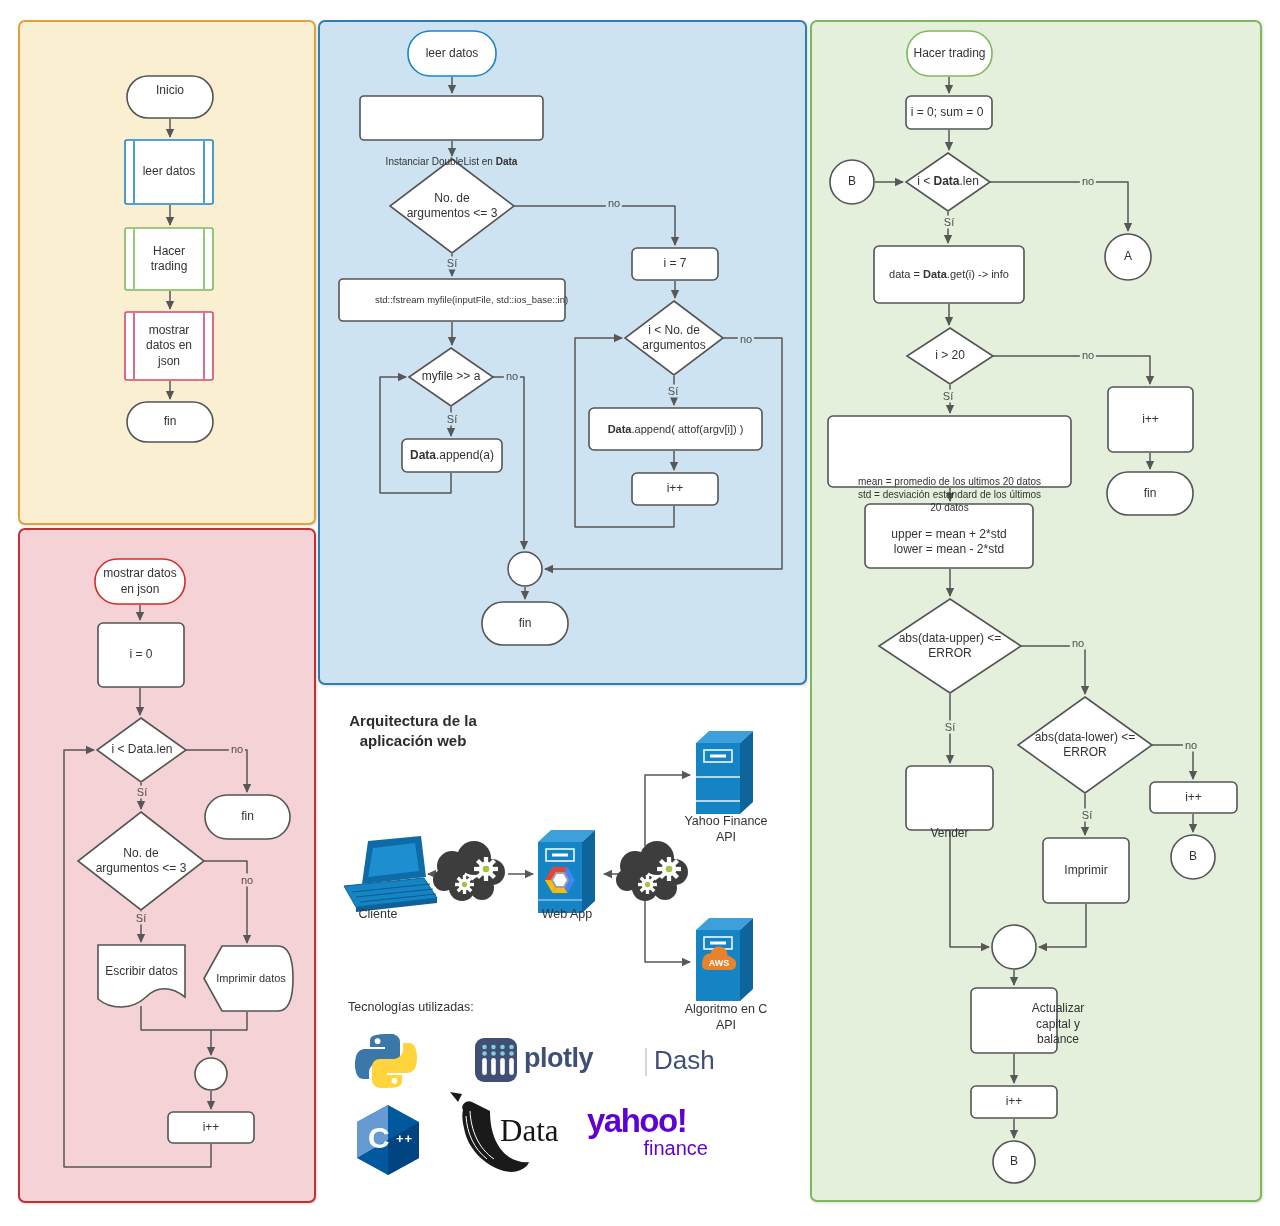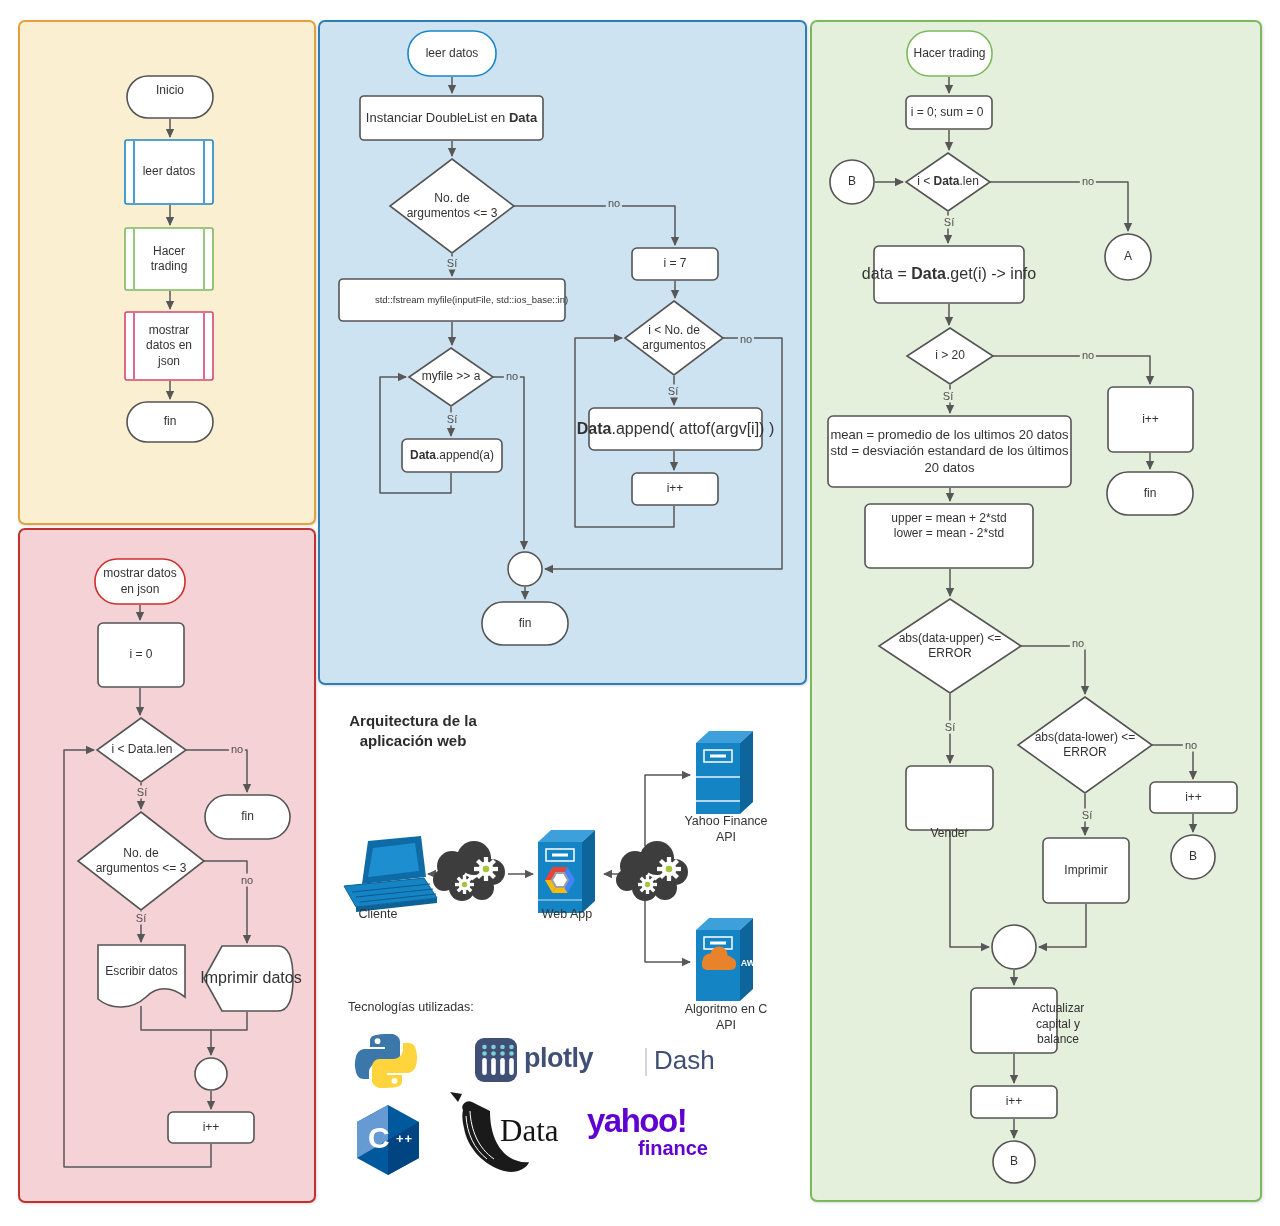--- a/index.html
+++ b/index.html
@@ -8,38 +8,38 @@
   .region{position:absolute;box-sizing:border-box;border-radius:7px;z-index:1;
           box-shadow:1px 1px 3px rgba(0,0,0,.15);}
   #region-yellow{left:18px;top:20px;width:298px;height:505px;background:#FBEFD2;border:2px solid #E2A23B;}
   #region-blue{left:318px;top:20px;width:489px;height:665px;background:#CEE3F1;border:2px solid #2F7EB3;}
   #region-green{left:810px;top:20px;width:452px;height:1182px;background:#E4F0DB;border:2px solid #7CB95D;}
   #region-red{left:18px;top:528px;width:298px;height:675px;background:#F5D2D5;border:2px solid #C23031;}
   #layer{position:absolute;left:0;top:0;z-index:2;}
   .lbl{position:absolute;z-index:3;display:flex;align-items:center;justify-content:center;
        text-align:center;font-size:12px;color:#333;line-height:1.28;}
   .lbl b{font-weight:bold;}
-  .fs11{font-size:16px;white-space:nowrap;align-items:center;}
-  .fs115{font-size:13px;white-space:nowrap;}
+  .fs11{font-size:11px;white-space:nowrap;align-items:center;}
+  .fs115{font-size:10px;white-space:nowrap;margin-top:44px;}
   .fs95{font-size:9.5px;white-space:nowrap;}
   .col{flex-direction:column;}
   .elbl{position:absolute;z-index:3;font-size:11px;color:#4F4F4F;line-height:1;
         padding:1px 2px;transform:translate(-50%,-50%);white-space:nowrap;}
   .bg-b{background:#CEE3F1}.bg-g{background:#E4F0DB}.bg-r{background:#F5D2D5}
   .arch-title{position:absolute;z-index:3;font-size:15px;font-weight:bold;color:#2c2c2c;
               text-align:center;line-height:1.35;margin-top:8px;}
   .arch-lbl{position:absolute;z-index:3;font-size:12.5px;color:#333;text-align:center;line-height:1.3;}
-  .aws-lbl{position:absolute;z-index:4;font-size:9px;font-weight:bold;color:#fff;text-align:center;margin-left:32px;}
+  .aws-lbl{position:absolute;z-index:4;font-size:9px;font-weight:bold;color:#fff;text-align:center;}
   .cpp-c{position:absolute;z-index:4;font-size:30px;font-weight:bold;color:#fff;}
   .cpp-pp{position:absolute;z-index:4;font-size:13px;font-weight:bold;color:#fff;letter-spacing:1px;}
   .plotly-txt{position:absolute;z-index:3;font-size:27px;font-weight:bold;color:#3F4F75;letter-spacing:-0.5px;}
   .dash-txt{position:absolute;z-index:3;font-size:26px;color:#3F4F75;}
   .flask-txt{position:absolute;z-index:3;font-family:"Liberation Serif",serif;font-size:31px;color:#151515;}
   .yahoo-txt{position:absolute;z-index:3;font-size:33px;font-weight:bold;color:#5F01D1;letter-spacing:-1.5px;}
-  .finance-txt{position:absolute;z-index:3;font-size:20px;font-weight:bold;color:#5F01D1;text-align:right;}
+  .finance-txt{position:absolute;z-index:3;font-size:20px;font-weight:normal;color:#5F01D1;text-align:right;}
 </style>
 </head>
 <body>
 
 <div class="region" id="region-yellow"></div>
 <div class="region" id="region-blue"></div>
 <div class="region" id="region-green"></div>
 <div class="region" id="region-red"></div>
 
 <svg id="layer" width="1280" height="1226" viewBox="0 0 1280 1226">
@@ -328,21 +328,21 @@
     <span><span>data = </span><b>Data</b><span>.get(i) -&gt; info</span></span>
   </div>
 <div class="lbl" style="left:907px;top:342px;width:86px;height:28px">i &gt; 20</div>
 <div class="lbl" style="left:1108px;top:387px;width:85px;height:65px">i++</div>
 <div class="lbl" style="left:1107px;top:472px;width:86px;height:43px">fin</div>
 <div class="lbl col fs115" style="left:830px;top:420px;width:239px;height:63px">
   <span>mean = promedio de los ultimos 20 datos</span>
   <span>std = desviación estandard de los últimos</span>
   <span>20 datos</span>
 </div>
-<div class="lbl col" style="left:867px;top:488px;width:164px;height:76px">
+<div class="lbl col" style="left:867px;top:504px;width:164px;height:76px">
   <span>upper = mean + 2*std</span>
   <span>lower = mean - 2*std</span>
 </div>
 <div class="lbl" style="left:880px;top:620px;width:140px;height:52px">abs(data-upper) &lt;= ERROR</div>
 <div class="lbl" style="left:1015px;top:719px;width:140px;height:52px">abs(data-lower) &lt;= ERROR</div>
 <div class="lbl" style="left:906px;top:802px;width:87px;height:64px">Vender</div>
 <div class="lbl" style="left:1043px;top:838px;width:86px;height:65px">Imprimir</div>
 <div class="lbl" style="left:1150px;top:782px;width:87px;height:31px">i++</div>
 <div class="lbl" style="left:1171px;top:835px;width:44px;height:44px">B</div>
 <div class="lbl" style="left:1018px;top:988px;width:80px;height:73px">Actualizar capital y balance</div>

